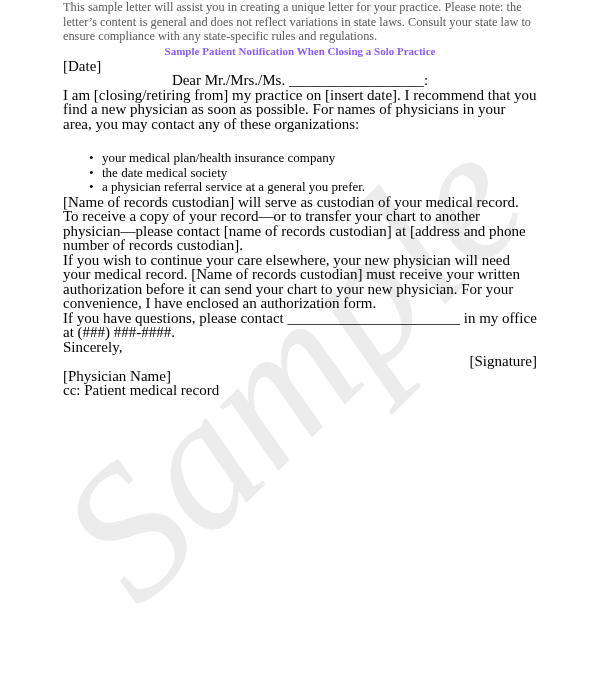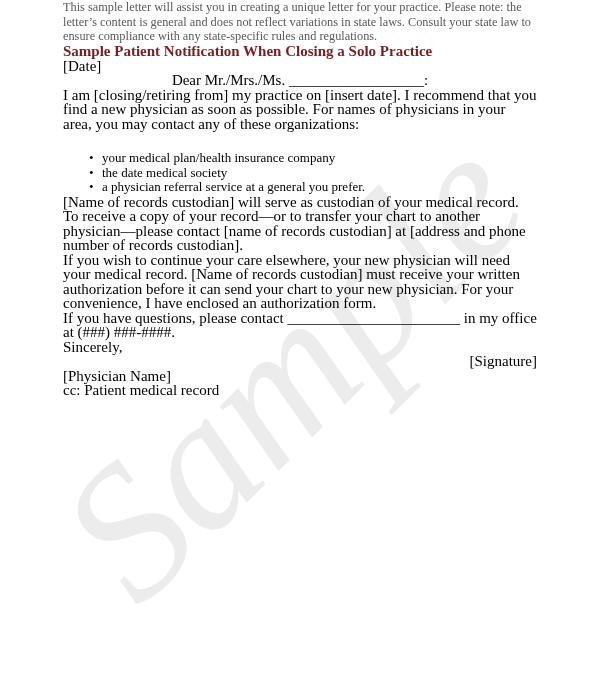--- a/index.html
+++ b/index.html
@@ -44,24 +44,25 @@
     padding: 0;
   }
   .disclaimer {
     padding-top: 27px;
     font-size: 12.3px;
     line-height: 14.6px;
     color: #595959;
   }
   .title {
     margin-top: 24px;
-    font-size: 15px;
+    font-size: 11px;
     font-weight: bold;
+    text-align: center;
     line-height: 15px;
-    color: #7f1d1d;
+    color: #8b5cf6;
   }
   .body-text {
     font-size: 15px;
     line-height: 14.5px;
   }
   .date-line      { margin-top: 40px; }
   .salutation     { margin-top: 12px; text-align: center; }
   .para           { margin-top: 13px; }
   ul.bullets {
     margin-top: 20px;

